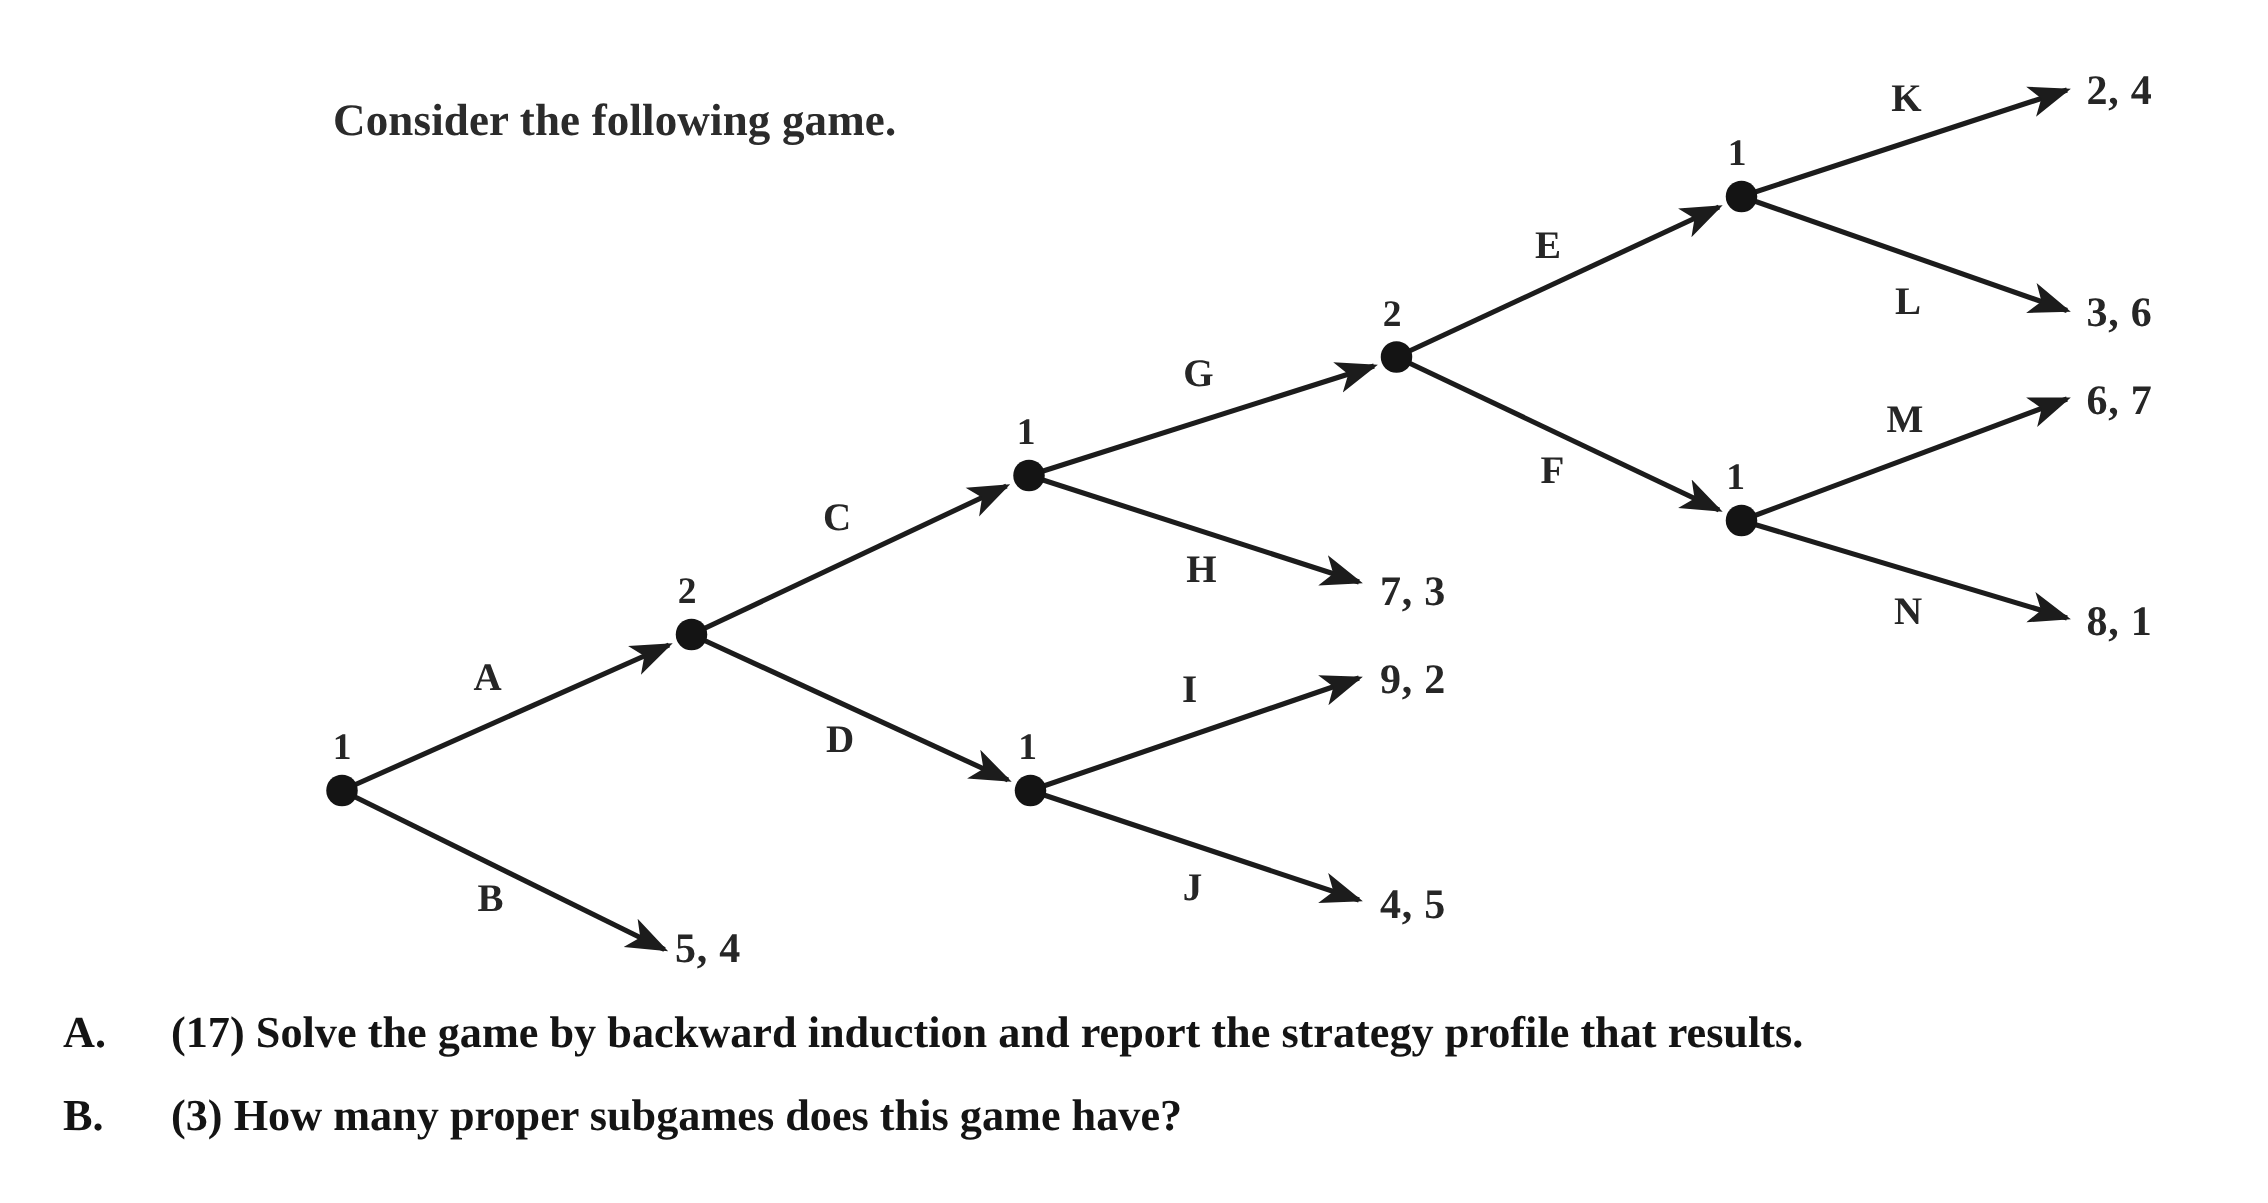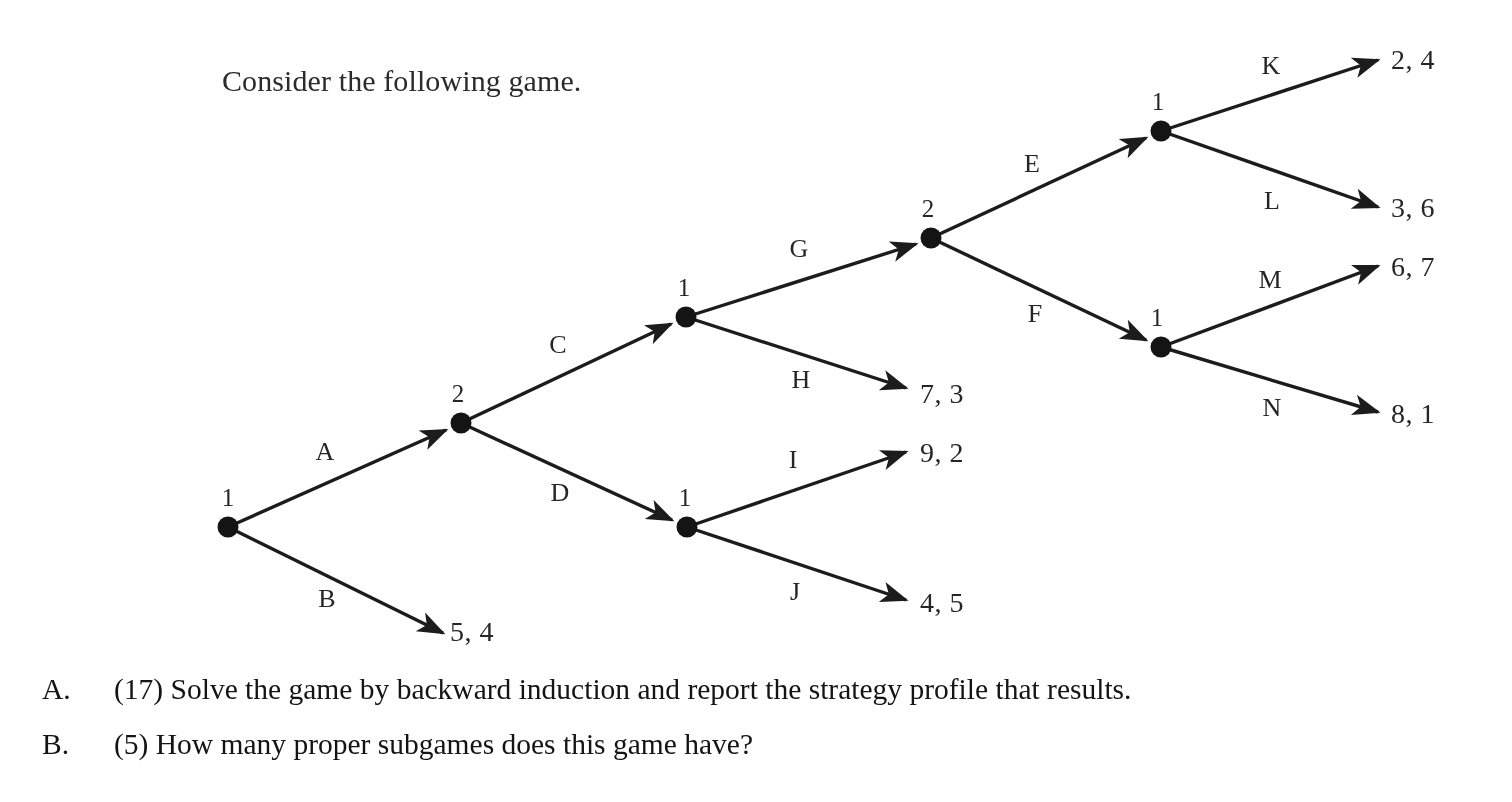--- a/index.html
+++ b/index.html
@@ -15,20 +15,21 @@
     overflow: hidden;
     font-family: "Liberation Serif", "DejaVu Serif", serif;
     color: #1a1a1a;
     -webkit-font-smoothing: antialiased;
   }
   #page {
     position: absolute;
     inset: 0;
     width: 1368px;
     height: 802px;
+    font-weight: bold;
   }
   
   .prompt {
     position: absolute;
     left: 222px;
     top: 64px;
     font-size: 30px;
     line-height: 1.1;
     letter-spacing: 0.1px;
     color: #2b2b2b;
@@ -165,17 +166,17 @@
       </g>
   </svg>
 
   <div class="questions">
     <div class="qrow">
       <span class="qmark">A.</span>
       <span class="qtext">(17) Solve the game by backward induction and report the strategy profile that results.</span>
     </div>
     <div class="qrow">
       <span class="qmark">B.</span>
-      <span class="qtext">(5) How many proper subgames does this game have?</span>
+      <span class="qtext">(3) How many proper subgames does this game have?</span>
     </div>
   </div>
 
 </div>
 
 </body></html>

